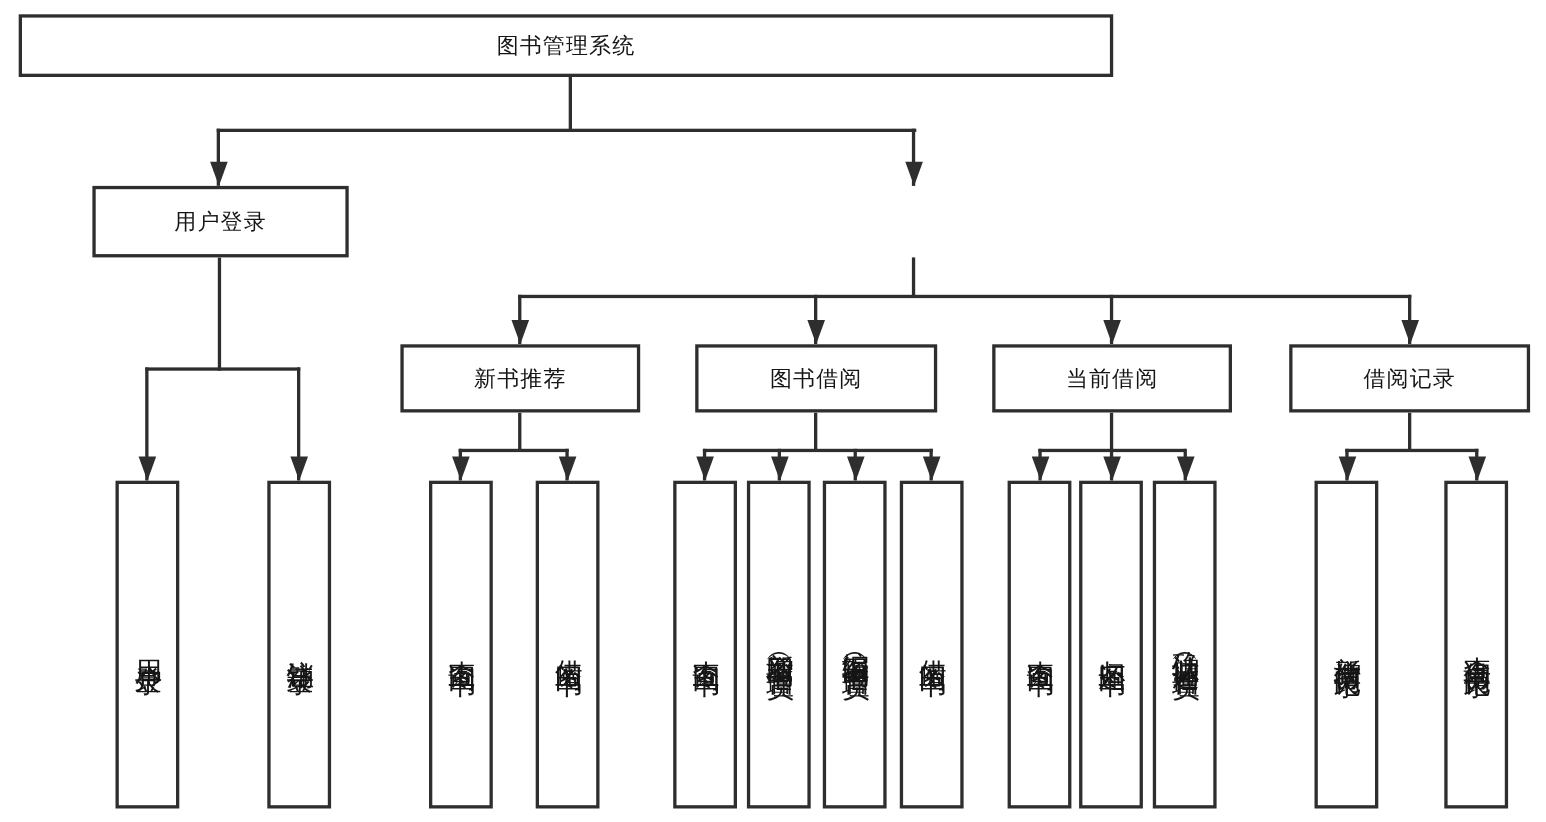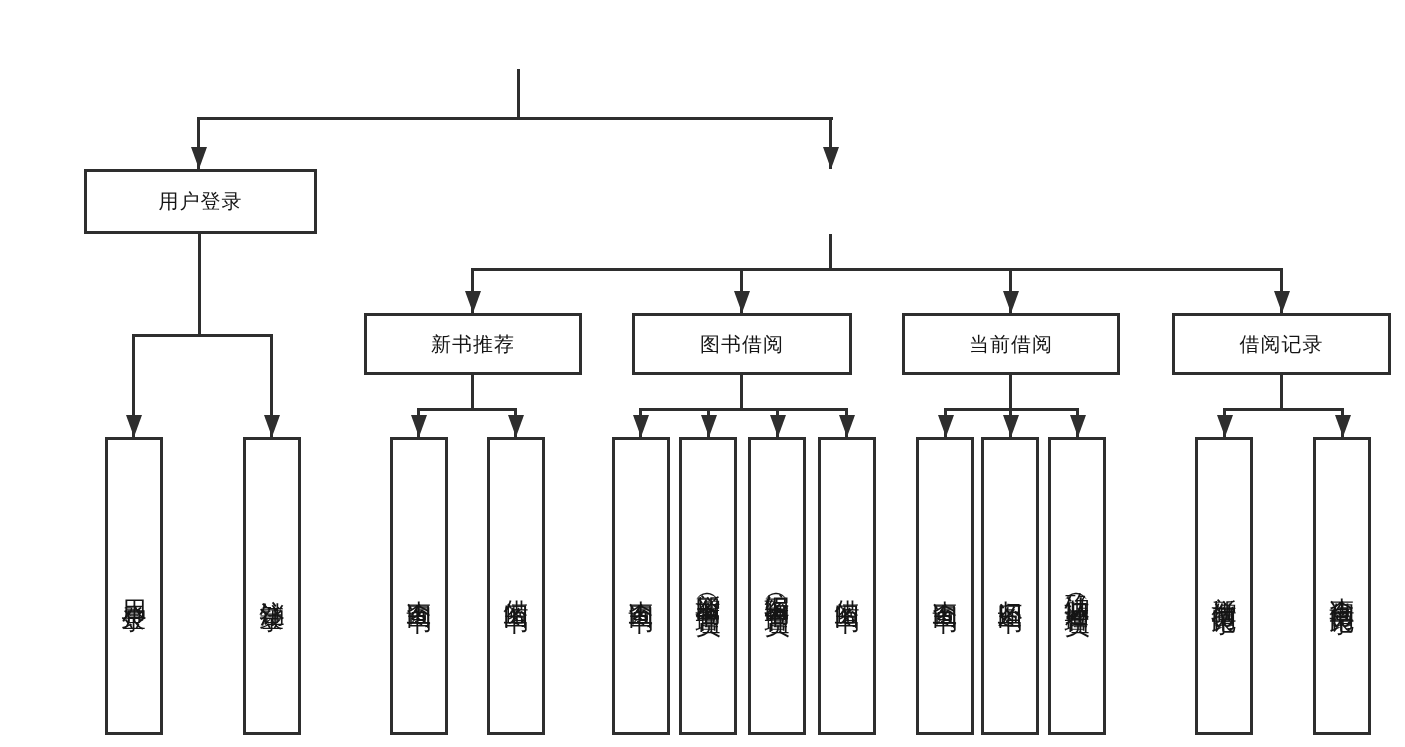--- a/index.html
+++ b/index.html
@@ -102,20 +102,21 @@
     position:absolute;left:1186px;top:716px;
     font-size:17px;color:var(--wm);letter-spacing:0.5px;
     z-index:5;white-space:nowrap;
   }
 </style>
 </head>
 <body>
 
 <div class="canvas">
 
+  <div class="node n-root">图书管理系统</div>
 
   <div class="vl c-root-stem"></div>
   <div class="hl c-l1-h"></div>
   <div class="vl c-l1-s1"></div>
   <div class="vl c-l1-s2"></div>
   <div class="arrow a-l1-1"></div>
   <div class="arrow a-l1-2"></div>
 
   <div class="node n-user-login">用户登录</div>
 

